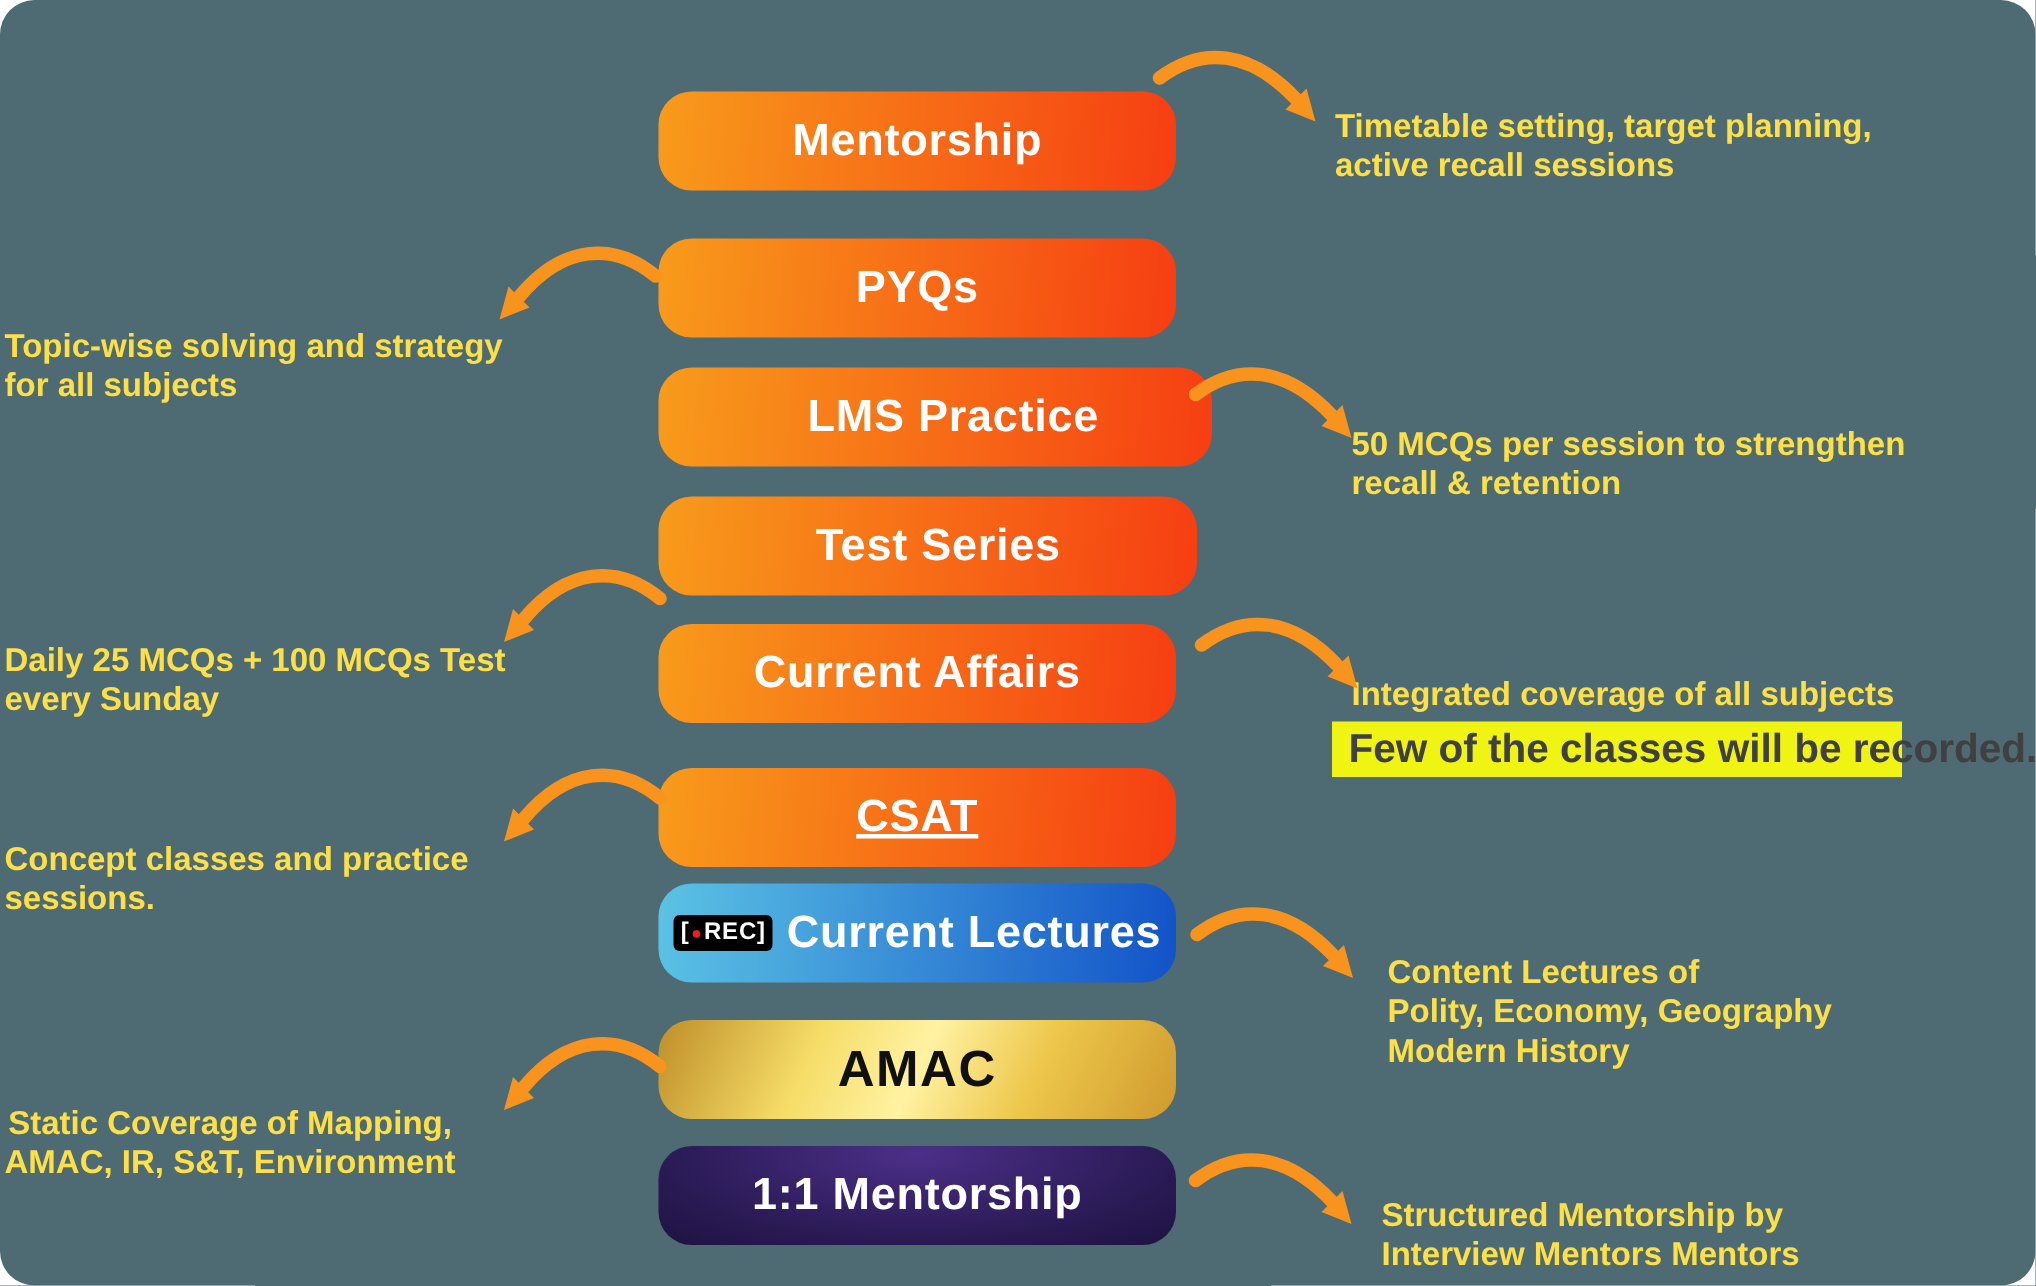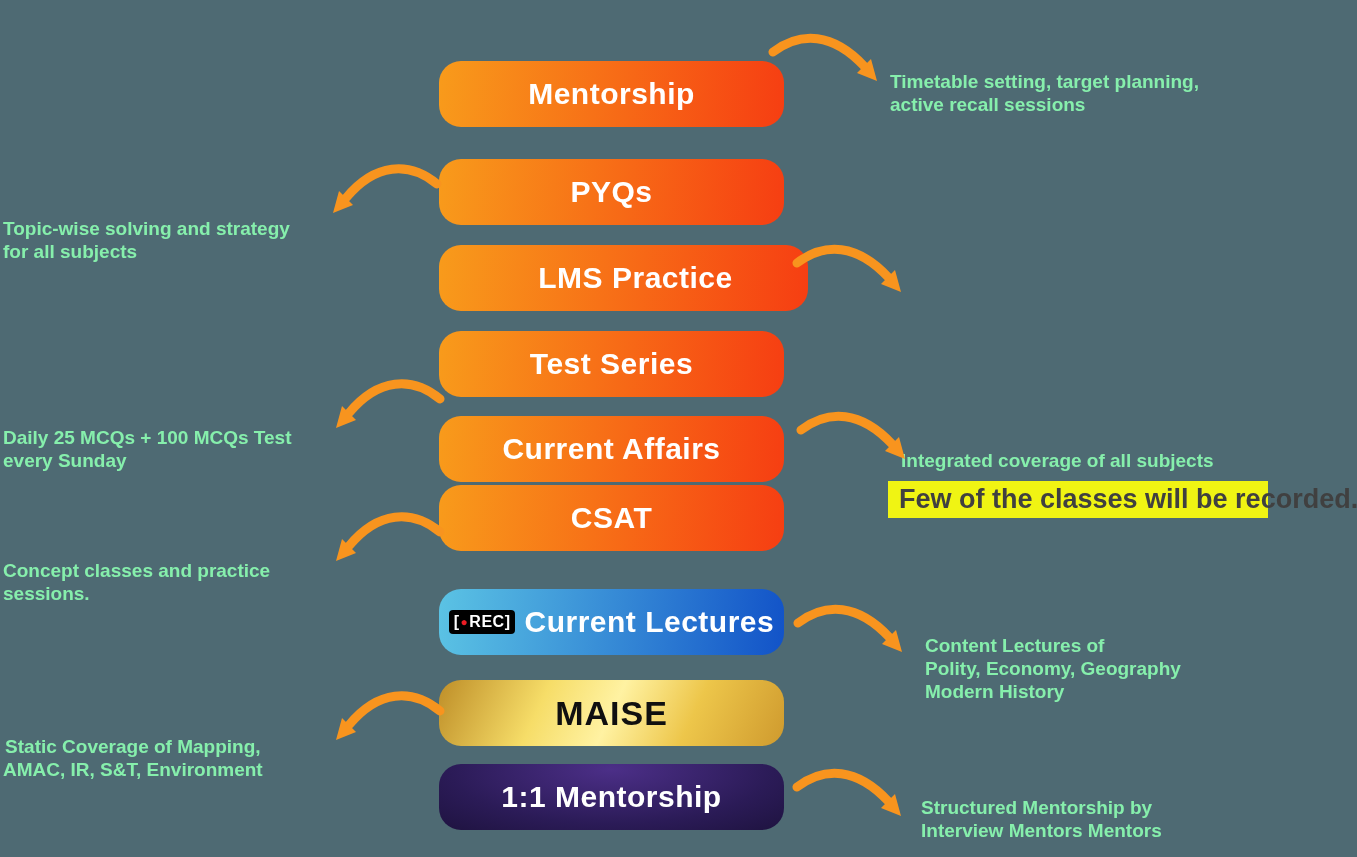--- a/index.html
+++ b/index.html
@@ -1,46 +1,47 @@
 <!DOCTYPE html>
 <html><head>
 <meta charset="utf-8">
 <style>
   html,body { margin:0; padding:0; }
   .stage {
     position:relative; width:1357px; height:857px;
     background:#4e6a73; overflow:hidden;
     font-family:"Liberation Sans", sans-serif;
+    border-radius:23px;
   }
   
   .pill {
     position:absolute; left:439px; width:345px; height:66px;
     border-radius:22px; display:flex; align-items:center; justify-content:center;
     color:#ffffff; font-weight:bold; font-size:30px; letter-spacing:0.5px;
   }
   .pill.orange { background:linear-gradient(95deg,#F89B1B 0%,#F63E12 100%); }
   .pill.blue   { background:linear-gradient(95deg,#5BC3E4 0%,#1253C8 100%); }
   .pill.gold   { background:linear-gradient(115deg,#BE8E28 0%,#F6DD68 30%,#FFF2A2 50%,#EDC64A 72%,#CF9A2E 100%);
                  color:#101010; font-size:34px; letter-spacing:1px; }
   .pill.purple { background:radial-gradient(ellipse 85% 150% at 50% 8%,#4C2F88 0%,#2B1B57 55%,#180F34 100%); }
-  .p1{top:61px;} .p2{top:159px;} .p3{top:245px;padding-left:24px;} .p4{top:331px;} .p5{top:416px;}
-  .p6{top:485px;} .p7{top:589px;} .p8{top:680px;} .p9{top:764px;}
+  .p1{top:61px;} .p2{top:159px;} .p3{top:245px;padding-left:24px;} .p4{top:331px;padding-left:14px;} .p5{top:416px;}
+  .p6{top:512px;text-decoration:underline;} .p7{top:589px;} .p8{top:680px;} .p9{top:764px;}
 
   
   .rec-badge {
     display:inline-flex; align-items:center; background:#000;
     border-radius:4px; padding:3px 5px; margin-right:9px;
     font-size:16px; font-weight:bold; color:#fff; letter-spacing:0.5px;
   }
   .rec-dot { color:#ED1C24; font-size:12px; margin:0 1px; }
 
   
   .ann {
-    position:absolute; color:#86efac; font-weight:bold;
-    font-size:19px; line-height:1.2; white-space:pre-line;
+    position:absolute; color:#fde047; font-weight:bold;
+    font-size:22px; line-height:1.2; white-space:pre-line;
   }
   .a-pyqs  { left:3px;   top:218px; }
   .a-test  { left:3px;   top:427px; }
   .a-csat  { left:3px;   top:560px; }
   .a-maise { left:3px;   top:736px;text-align:center; }
   .a-ment  { left:890px; top:71px;  }
   .a-lms   { left:901px; top:283px; }
   .a-ca    { left:901px; top:450px; }
   .a-cl    { left:925px; top:635px; }
   .a-11    { left:921px; top:797px; }
@@ -85,37 +86,39 @@
   <div class="pill blue p7">
     <span class="rec-badge">
         <span>[</span>
         <span class="rec-dot">●</span>
         <span>REC</span>
         <span>]</span>
       </span>
     <span>Current Lectures</span>
   </div>
   <div class="pill gold p8">
-    <span>MAISE</span>
+    <span>AMAC</span>
   </div>
   <div class="pill purple p9">
     <span>1:1 Mentorship</span>
   </div>
 
   <div class="ann a-pyqs">Topic-wise solving and strategy
 for all subjects</div>
   <div class="ann a-test">Daily 25 MCQs + 100 MCQs Test
 every Sunday</div>
   <div class="ann a-csat">Concept classes and practice
 sessions.</div>
   <div class="ann a-maise">Static Coverage of Mapping,
 AMAC, IR, S&amp;T, Environment</div>
 
   <div class="ann a-ment">Timetable setting, target planning,
 active recall sessions</div>
+  <div class="ann a-lms">50 MCQs per session to strengthen
+recall &amp; retention</div>
   <div class="ann a-ca">Integrated coverage of all subjects</div>
   <div class="highlight">Few of the classes will be recorded.</div>
   <div class="ann a-cl">Content Lectures of
 Polity, Economy, Geography
 Modern History</div>
   <div class="ann a-11">Structured Mentorship by
 Interview Mentors Mentors</div>
 
   <svg class="arrow ar1" width="118" height="64" viewBox="0 0 118 64">
     <path d="M6 26 C 34 5, 66 7, 97 40" fill="none" stroke="#F8941E" stroke-width="9" stroke-linecap="round"></path>

